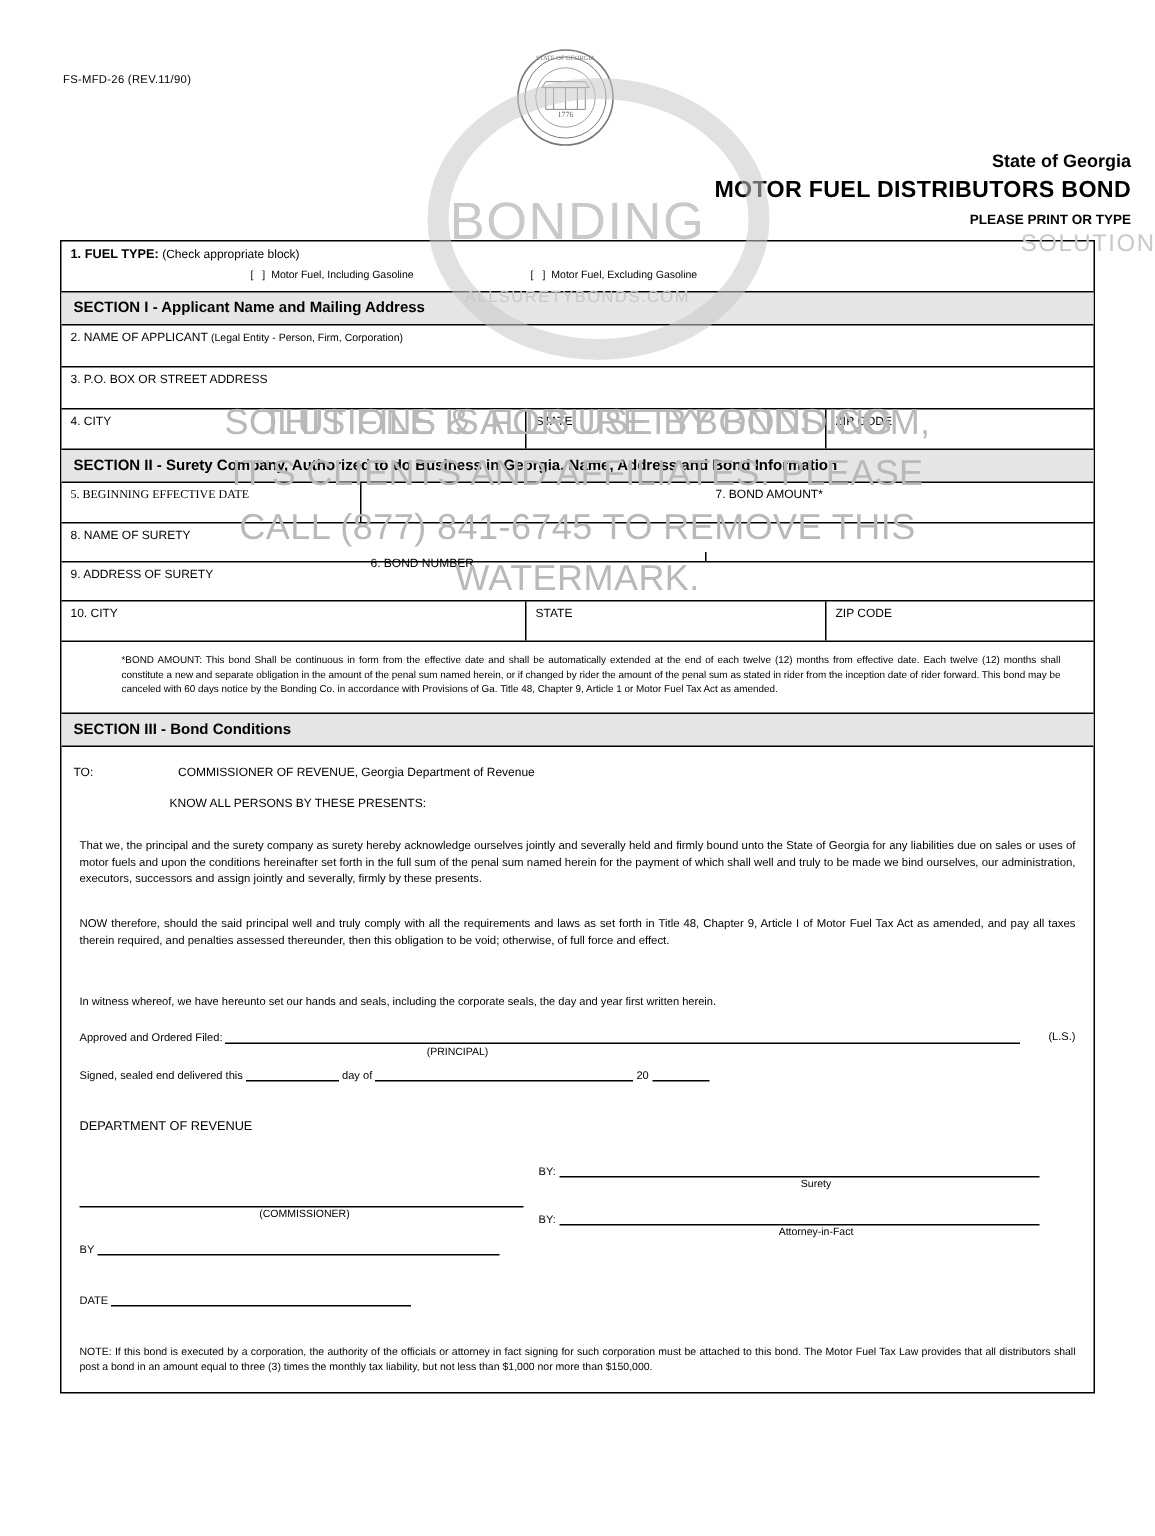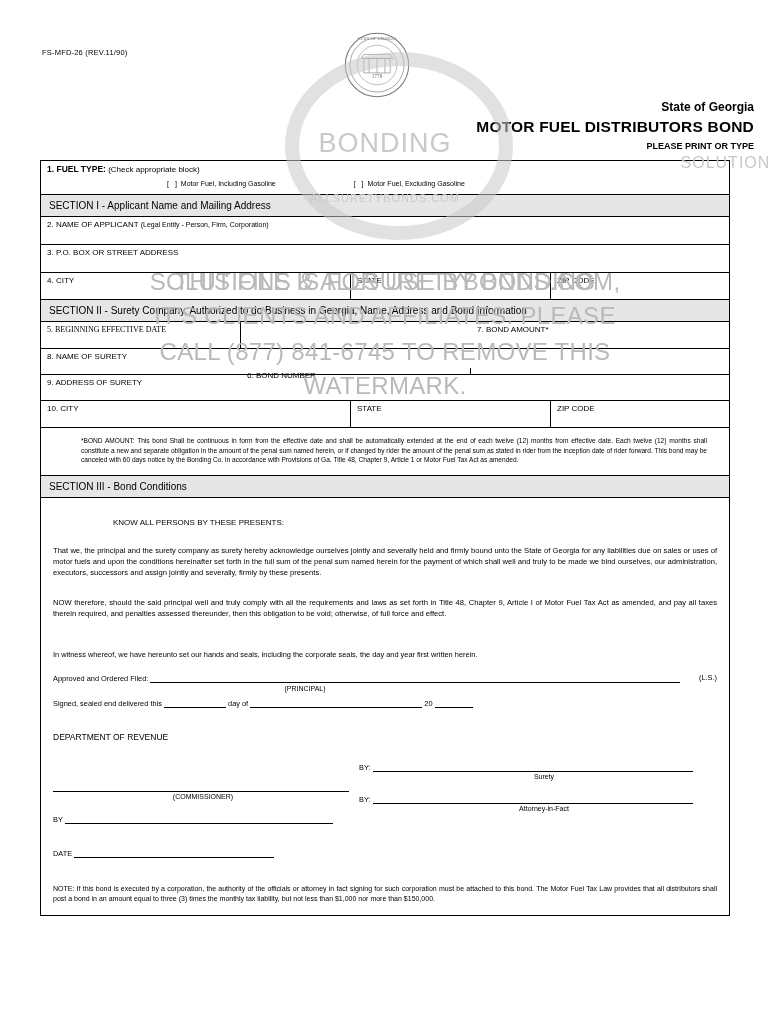--- a/index.html
+++ b/index.html
@@ -91,21 +91,21 @@
     font-size: 8.5px;
   }
   .lbl {
     font-size: 8px;
   }
   .small {
     font-size: 7px;
   }
   .section-band {
     background: #e6e6e6;
-    font-weight: normal;
+    font-weight: bold;
     font-size: 10px;
     padding: 5px 6px 5px 8px;
     border-bottom: 1px solid #000;
   }
   .fuel-choices {
     margin-top: 6px;
     display: flex;
     font-size: 7px;
     padding-left: 120px;
   }
@@ -258,21 +258,21 @@
     border-radius: 50%;
     border: 14px solid rgba(200,200,200,.55);
   }
   .wm-bond {
     position: absolute;
     left: 0;
     top: 128px;
     width: 770px;
     text-align: center;
     color: #c9c9c9;
-    font-size: 27px;
+    font-size: 35px;
     letter-spacing: 1px;
   }
   .wm-solutions {
     position: absolute;
     left: 12px;
     top: 154px;
     width: 770px;
     text-align: right;
     color: #c9c9c9;
     font-size: 16px;
@@ -379,20 +379,25 @@
     </div>
 
     <div class="row">
       <div class="note-para">*BOND AMOUNT: This bond Shall be continuous in form from the effective date and shall be automatically extended at the end of each twelve (12) months from effective date. Each twelve (12) months shall constitute a new and separate obligation in the amount of the penal sum named herein, or if changed by rider the amount of the penal sum as stated in rider from the inception date of rider forward. This bond may be canceled with 60 days notice by the Bonding Co. in accordance with Provisions of Ga. Title 48, Chapter 9, Article 1 or Motor Fuel Tax Act as amended.</div>
     </div>
 
     <div class="section-band">SECTION III - Bond Conditions</div>
 
     <div class="row">
       <div class="s3-body">
+        <div class="to-line">
+          <span>TO:</span>
+          <span class="indent"></span>
+          <span>COMMISSIONER OF REVENUE, Georgia Department of Revenue</span>
+        </div>
         <div class="know-line">KNOW ALL PERSONS BY THESE PRESENTS:</div>
 
         <div class="para">That we, the principal and the surety company as surety hereby acknowledge ourselves jointly and severally held and firmly bound unto the State of Georgia for any liabilities due on sales or uses of motor fuels and upon the conditions hereinafter set forth in the full sum of the penal sum named herein for the payment of which shall well and truly to be made we bind ourselves, our administration, executors, successors and assign jointly and severally, firmly by these presents.</div>
         <div class="para">NOW therefore, should the said principal well and truly comply with all the requirements and laws as set forth in Title 48, Chapter 9, Article I of Motor Fuel Tax Act as amended, and pay all taxes therein required, and penalties assessed thereunder, then this obligation to be void; otherwise, of full force and effect.</div>
 
         <div class="witness">In witness whereof, we have hereunto set our hands and seals, including the corporate seals, the day and year first written herein.</div>
 
         <div class="sigline-row">
           <span class="ls">(L.S.)</span>
           <span>Approved and Ordered Filed:</span>

